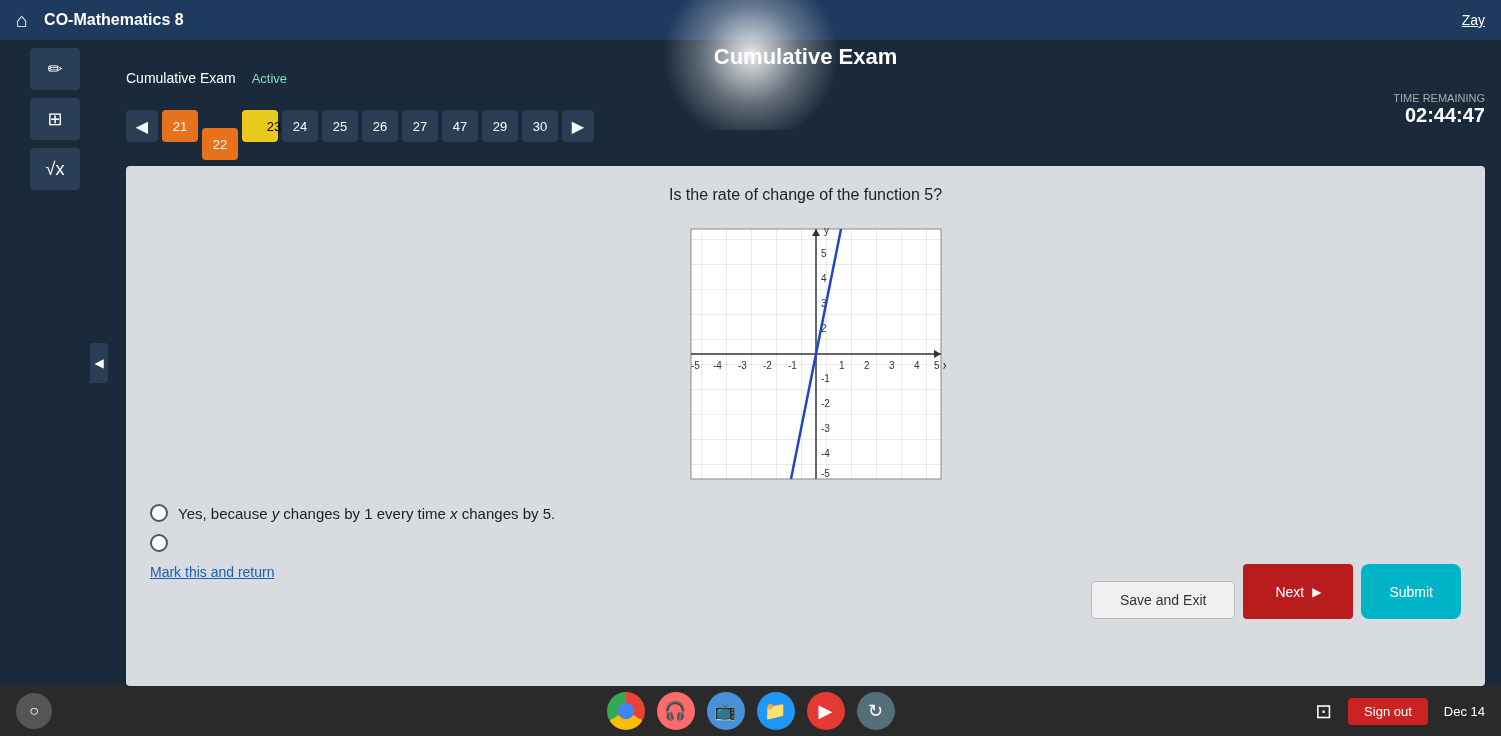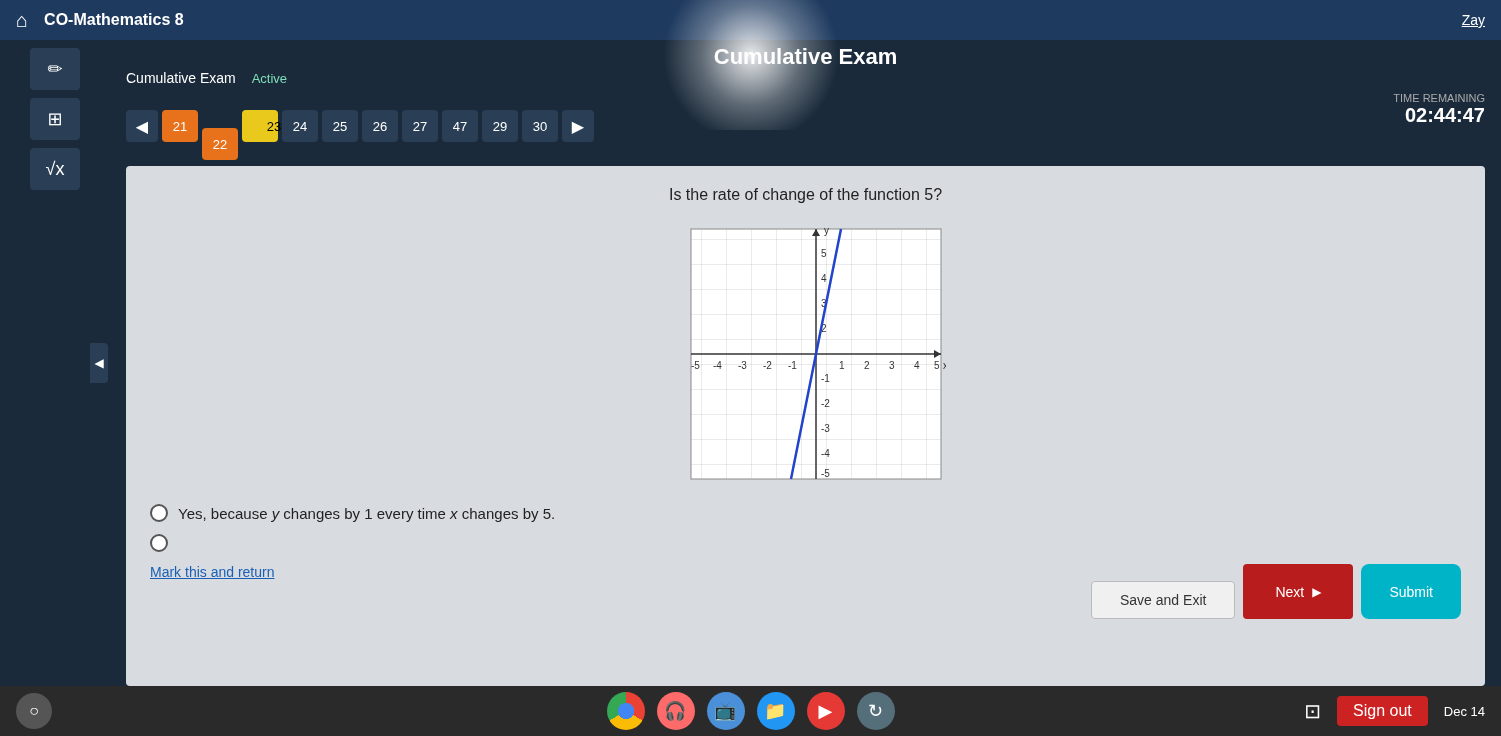--- a/index.html
+++ b/index.html
@@ -299,21 +299,21 @@
       display: flex;
       align-items: center;
       gap: 16px;
     }
     .sign-out-btn {
       background: #cc2222;
       color: #fff;
       border: none;
       padding: 6px 16px;
       border-radius: 4px;
-      font-size: 16px;
+      font-size: 13px;
       cursor: pointer;
     }
     .date-display {
       color: #fff;
       font-size: 13px;
     }
 
     
     .glow-effect {
       position: absolute;

